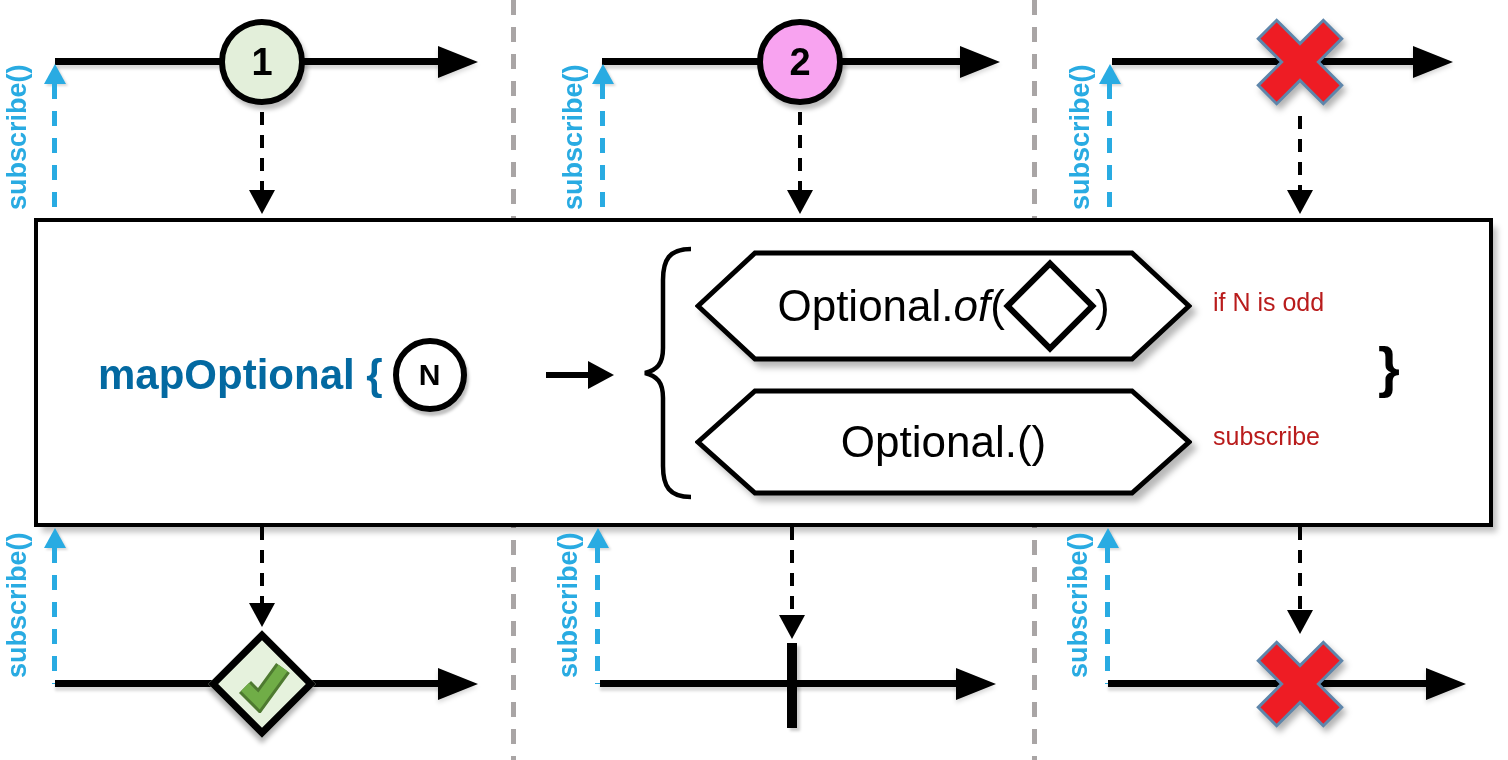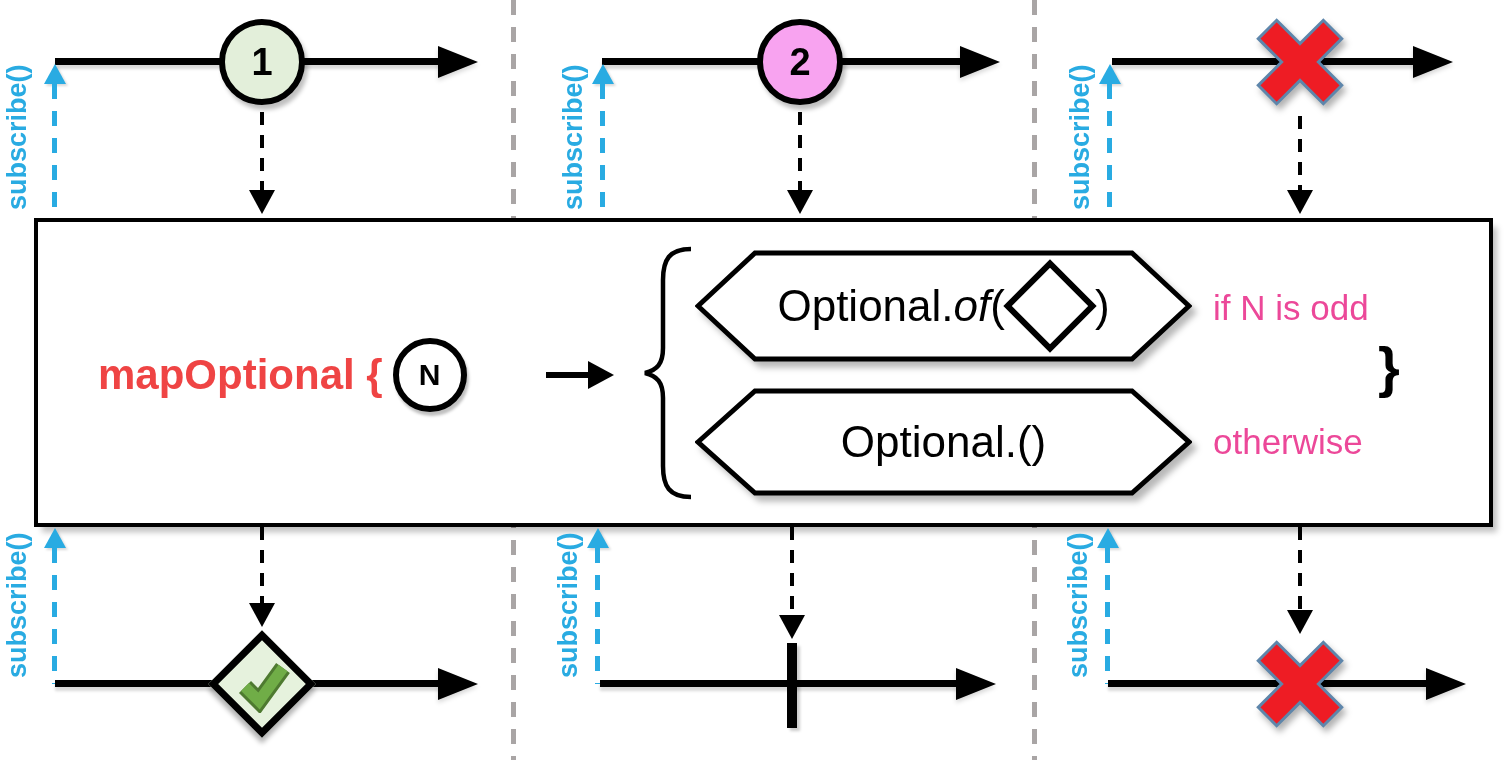--- a/index.html
+++ b/index.html
@@ -34,36 +34,36 @@
   
   .bdash{position:absolute;width:4px;
          background:repeating-linear-gradient(180deg,#000 0 13px,transparent 13px 23px);}
   .bhead{position:absolute;width:0;height:0;border-left:13px solid transparent;
          border-right:13px solid transparent;border-top:24px solid #000;}
 
   
   .opbox{position:absolute;left:34px;top:218px;width:1451px;height:301px;background:#fff;
          border:4px solid #000;box-shadow:6px 7px 6px -2px rgba(0,0,0,0.25);}
   .op-left{position:absolute;left:60px;top:116px;height:74px;display:flex;align-items:center;}
-  .op-name{font-weight:bold;font-size:42px;color:#ef4444;white-space:pre;}
+  .op-name{font-weight:bold;font-size:42px;color:#0369a1;white-space:pre;}
   .op-n{width:62px;height:62px;border:6px solid #000;border-radius:50%;margin-left:10px;
         display:flex;align-items:center;justify-content:center;font-weight:bold;font-size:30px;
         box-shadow:2px 4px 3px rgba(0,0,0,0.25);background:#fff;}
   .op-arrow{position:absolute;left:508px;top:139px;display:flex;align-items:center;}
   .op-arrow-line{width:42px;height:6px;background:#000;}
   .op-arrow-head{width:0;height:0;border-top:14px solid transparent;
                  border-bottom:14px solid transparent;border-left:26px solid #000;}
   .brace-svg{position:absolute;left:579px;top:24px;}
   .hex-svg{position:absolute;filter:drop-shadow(5px 6px 3px rgba(0,0,0,0.28));}
   .hex-text{position:absolute;display:flex;align-items:center;justify-content:center;
             font-size:44px;color:#000;}
   .hex-text .it{font-style:italic;}
   .hex-diamond{width:54px;height:54px;border:6px solid #000;background:#fff;
                transform:rotate(45deg);margin:0 12px;}
-  .cond{position:absolute;font-size:35px;color:#ec4899;white-space:nowrap;}
+  .cond{position:absolute;font-size:25px;color:#b91c1c;white-space:nowrap;}
   .op-close-brace{position:absolute;font-size:56px;font-weight:bold;color:#000;}
 
   
   .out-diamond{position:absolute;left:224px;top:646px;width:62px;height:62px;border:7px solid #000;
                background:#e6f2dd;transform:rotate(45deg);box-shadow:4px 4px 5px rgba(0,0,0,0.3);}
   .out-diamond svg{position:absolute;left:2px;top:2px;transform:rotate(-45deg);}
   .complete-bar{position:absolute;left:787px;top:643px;width:10px;height:85px;background:#000;
                 box-shadow:3px 3px 3px rgba(0,0,0,0.2);}
   .xmark{position:absolute;filter:drop-shadow(3px 5px 3px rgba(0,0,0,0.3));}
 </style>
@@ -146,21 +146,21 @@
     <svg class="hex-svg" style="left:657px;top:165px;" width="497" height="110" viewBox="0 0 497 110">
       <path d="M3,55 L60,4 H437 L494,55 L437,106 H60 Z" fill="#fff" stroke="#000" stroke-width="5"></path>
     </svg>
     <div class="hex-text" style="left:657px;top:165px;width:497px;height:110px;">
       <span>Optional.</span>
         <span>()</span>
     </div>
 
     <div class="cond" style="left:1175px;top:66px;">if N is odd</div>
     <div class="op-close-brace" style="left:1340px;top:112px;">}</div>
-    <div class="cond" style="left:1175px;top:200px;">otherwise</div>
+    <div class="cond" style="left:1175px;top:200px;">subscribe</div>
   </div>
 
   <div class="bdash" style="left:260px;top:527px;height:76px;"></div>
   <div class="bhead" style="left:249px;top:603px;"></div>
   <div class="bdash" style="left:790px;top:527px;height:88px;"></div>
   <div class="bhead" style="left:779px;top:615px;"></div>
   <div class="bdash" style="left:1298px;top:527px;height:83px;"></div>
   <div class="bhead" style="left:1287px;top:610px;"></div>
 
   <div class="cyan-head" style="left:44px;top:528px;"></div>

